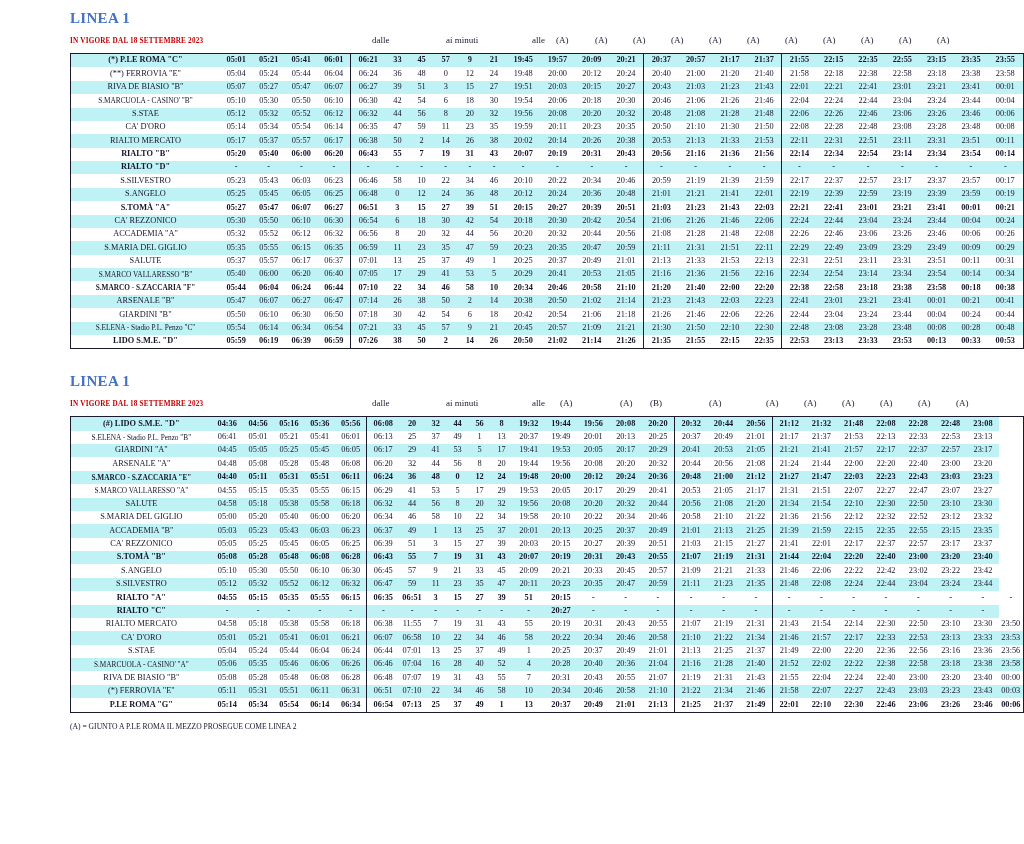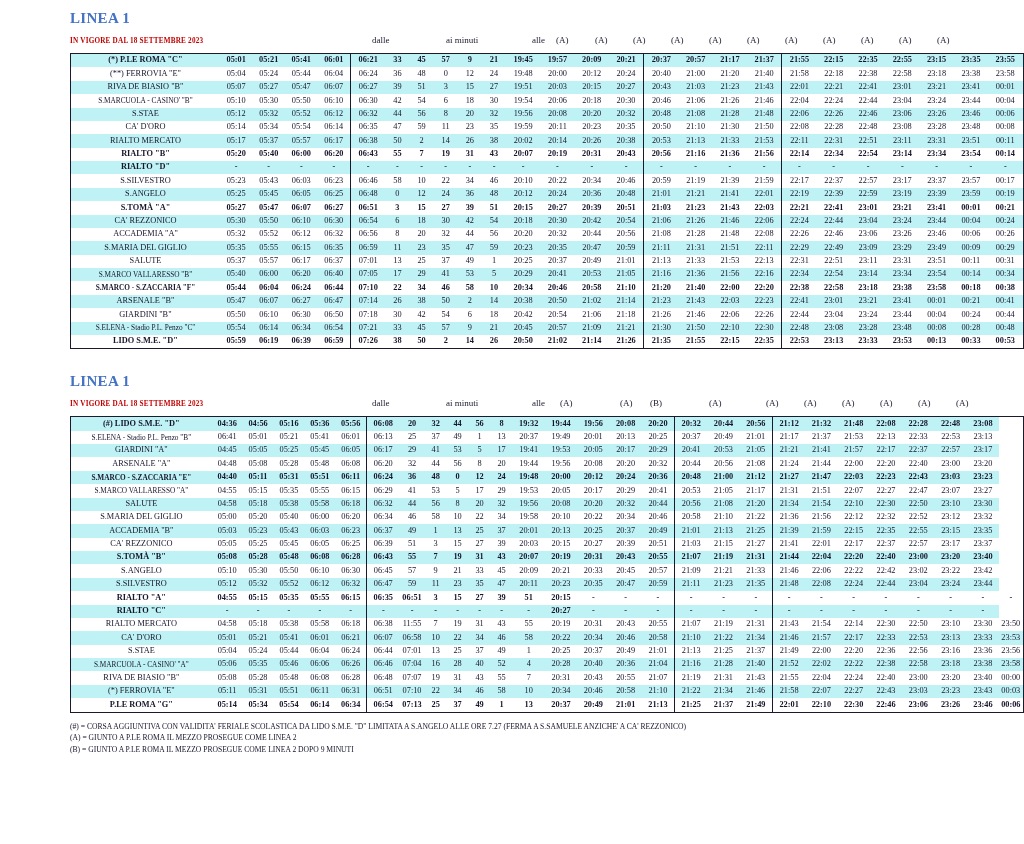--- a/index.html
+++ b/index.html
@@ -1454,19 +1454,17 @@
               <td style="width: 32px;">23:06</td>
               <td style="width: 32px;">23:26</td>
               <td style="width: 32px;">23:46</td>
               <td>00:06</td>
             </tr>
           </tbody>
         </table>
     </div>
 
     <div class="notes">
-      <div class="note">(#) = CORSA AGGIUNTIVA CON VALIDITA' FERIALE SCOLASTICA DA LIDO S.M.E. "D" LIMITATA A S.ANGELO ALLE ORE 7.27 (FERMA A S.SAMUELE  ANZICHE' A CA' REZZONICO)</div>
       <div class="note">(A) = GIUNTO A P.LE ROMA IL MEZZO PROSEGUE COME LINEA 2</div>
-      <div class="note">(B) = GIUNTO A P.LE ROMA IL MEZZO PROSEGUE COME LINEA 2 DOPO 9 MINUTI</div>
     </div>
   </div>
 
 </div>
 
 </body></html>

